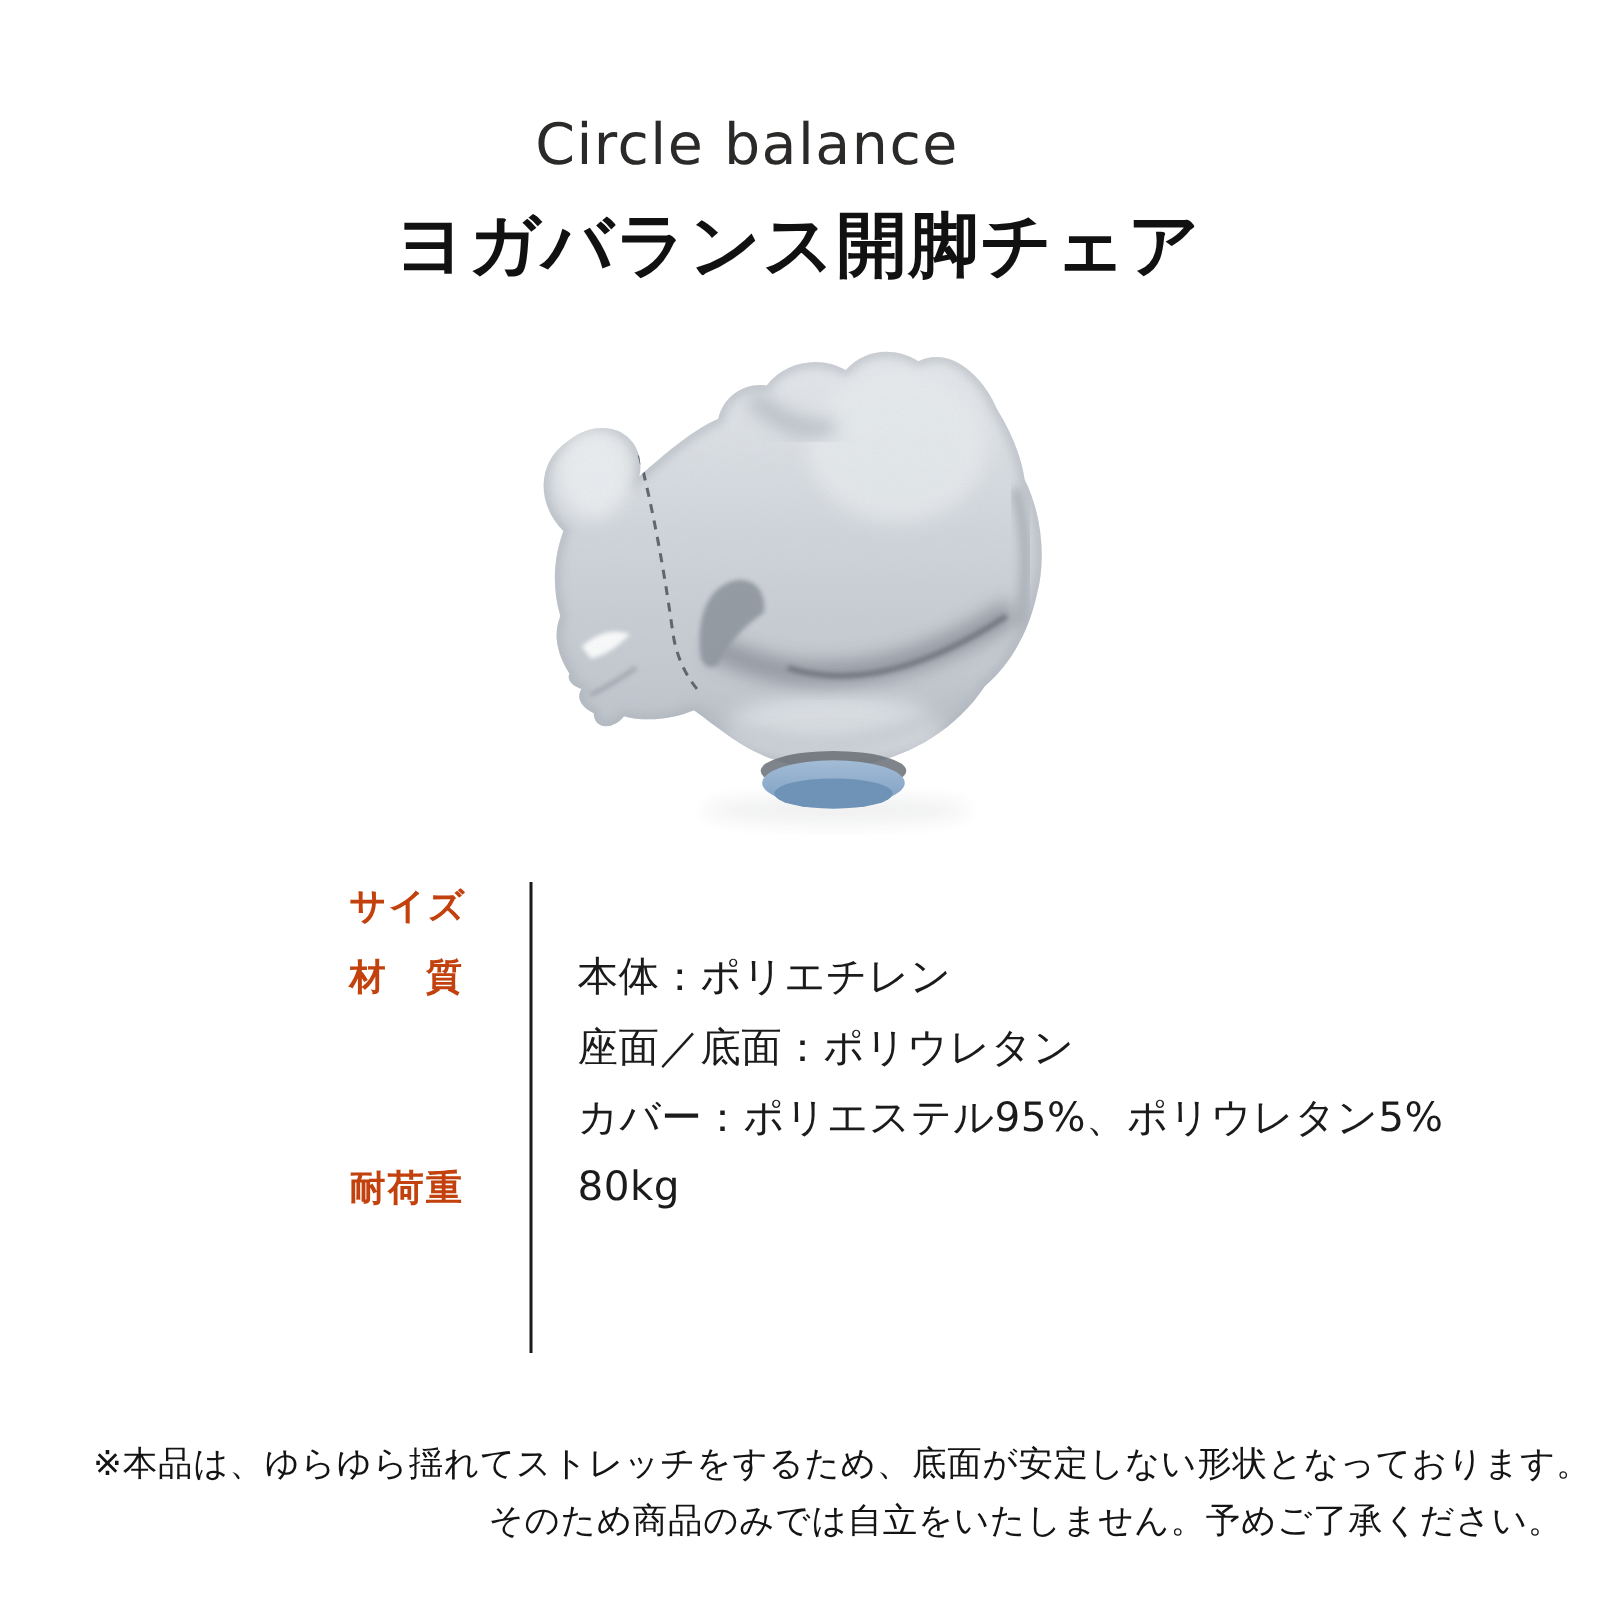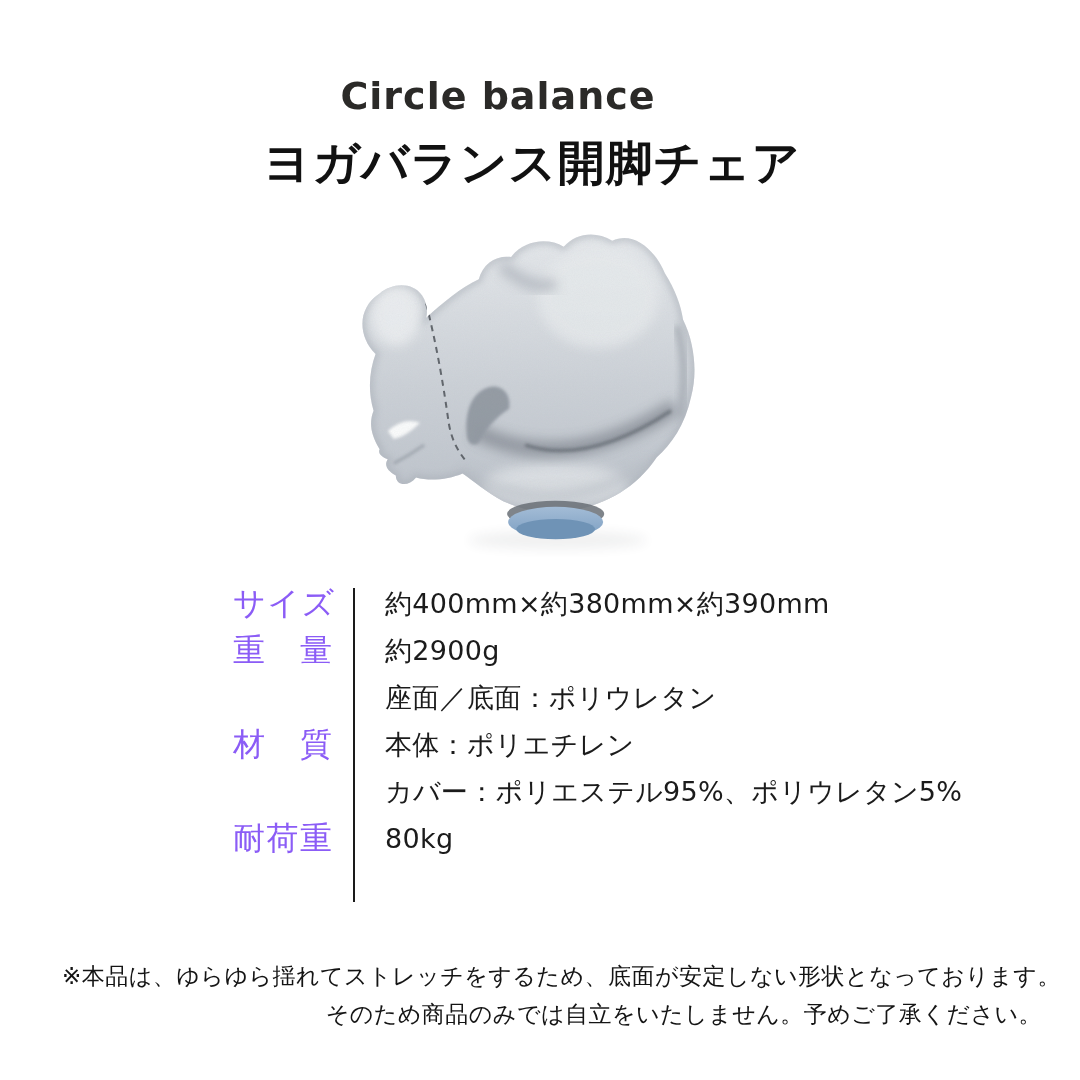--- a/index.html
+++ b/index.html
@@ -16,21 +16,21 @@
     font-family: "DejaVu Sans", "Liberation Sans", sans-serif;
     color: #1b1b1b;
   }
   .brand {
     position: absolute;
     top: 74px;
     left: 0;
     width: 996px;
     text-align: center;
     font-size: 38px;
-    font-weight: 700;
+    font-weight: 400;
     letter-spacing: 1px;
     color: #2b2a28;
   }
   .title {
     position: absolute;
     top: 132px;
     left: 0;
     width: 1064px;
     text-align: center;
     font-size: 47px;
@@ -53,24 +53,24 @@
     width: 640px;
   }
   .spec-row {
     display: flex;
     align-items: center;
     height: 47px;
   }
   .spec-label {
     width: 120px;
     flex: 0 0 120px;
-    font-size: 32px;
-    font-weight: 400;
+    font-size: 24px;
+    font-weight: 700;
     letter-spacing: 1.5px;
-    color: #8b5cf6;
+    color: #c2410c;
     white-space: nowrap;
   }
   .spec-value {
     margin-left: 32px;
     font-size: 27px;
     font-weight: 500;
     letter-spacing: 0.3px;
     color: #1b1b1b;
     white-space: nowrap;
   }
@@ -166,33 +166,28 @@
       <ellipse cx="230" cy="296" rx="47" ry="15" fill="url(#baseGrad)"></ellipse>
       <ellipse cx="230" cy="303" rx="39" ry="10" fill="#6f93b6"></ellipse>
     </svg>
   </div>
 
   <div class="spec-table">
     <div class="spec-divider"></div>
 
     <div class="spec-row">
       <div class="spec-label">サイズ</div>
-      <div class="spec-value">約400mm×約380mm×約390mm</div>
-    </div>
-    <div class="spec-row">
-      <div class="spec-label">重　量</div>
-      <div class="spec-value">約2900g</div>
+    </div>
+    <div class="spec-row">
+      <div class="spec-label">材　質</div>
+      <div class="spec-value">本体：ポリエチレン</div>
     </div>
     <div class="spec-row">
       <div class="spec-label"></div>
       <div class="spec-value">座面／底面：ポリウレタン</div>
-    </div>
-    <div class="spec-row">
-      <div class="spec-label">材　質</div>
-      <div class="spec-value">本体：ポリエチレン</div>
     </div>
     <div class="spec-row">
       <div class="spec-label"></div>
       <div class="spec-value">カバー：ポリエステル95%、ポリウレタン5%</div>
     </div>
     <div class="spec-row">
       <div class="spec-label">耐荷重</div>
       <div class="spec-value">80kg</div>
     </div>
   </div>

